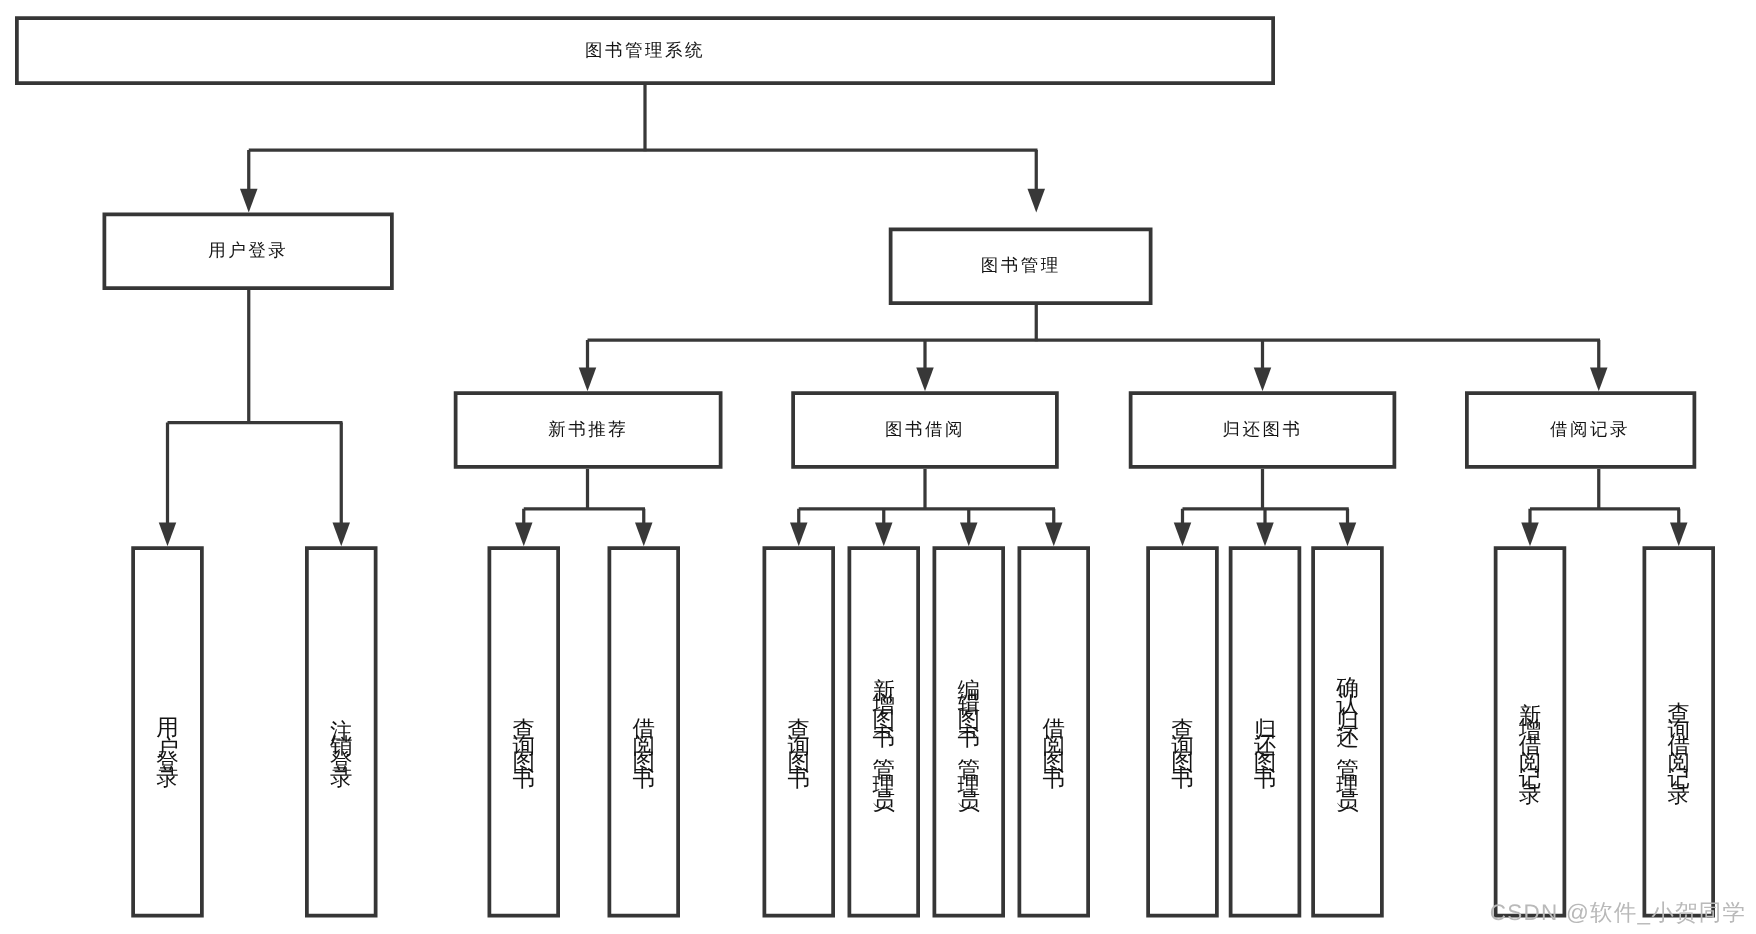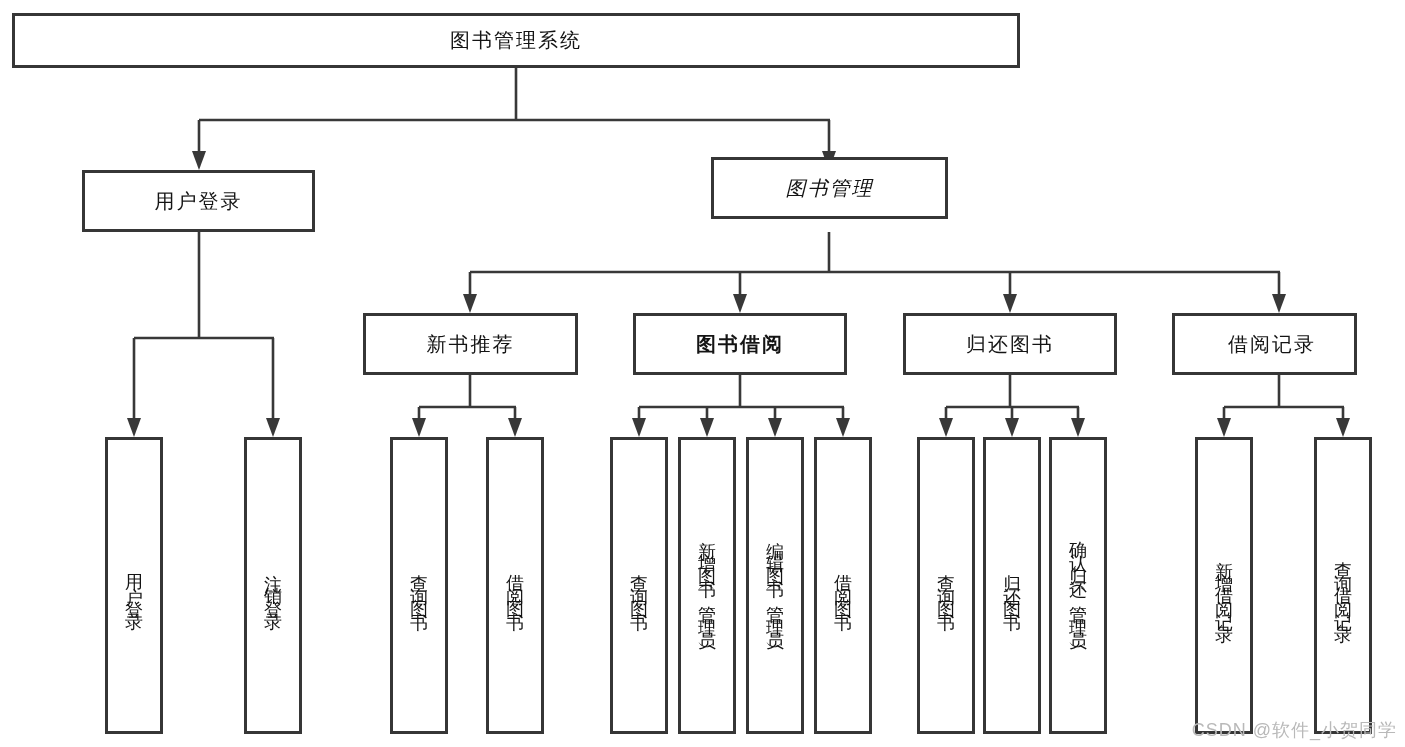--- a/index.html
+++ b/index.html
@@ -25,41 +25,41 @@
     position: absolute;
     box-sizing: border-box;
     border: 3px solid #363636;
     background: #ffffff;
     display: flex;
     align-items: center;
     justify-content: center;
     color: #141414;
   }
   .node.h {
-    font-size: 20px;
+    font-size: 14px;
     letter-spacing: 2px;
     white-space: nowrap;
     text-align: center;
   }
   .node.v {
     font-size: 18px;
     writing-mode: vertical-rl;
     text-orientation: mixed;
     letter-spacing: 13px;
     line-height: 1;
   }
   
   .n-root   { left: 12px;  top: 13px;  width: 1008px; height: 55px; }
   
   .n-login  { left: 82px;  top: 170px; width: 233px;  height: 62px; }
-  .n-mgmt   { left: 711px; top: 157px; width: 237px;  height: 62px; font-style: italic; }
+  .n-mgmt   { left: 711px; top: 182px; width: 211px;  height: 62px; }
   
   .n-l3     { top: 313px; height: 62px; }
   .n-newbook{ left: 363px;  width: 215px; font-family: Liberation Serif, serif; }
-  .n-borrow { left: 633px;  width: 214px; font-weight: bold; }
+  .n-borrow { left: 633px;  width: 214px; }
   .n-current{ left: 903px;  width: 214px; }
   .n-record { left: 1172px; width: 185px; padding-left: 15px; }
   
   .leaf { top: 437px; width: 58px; height: 297px; }
   .lf-a1 { left: 105px; }
   .lf-a2 { left: 244px; }
   .lf-b1 { left: 390px; }
   .lf-b2 { left: 486px; }
   .lf-c1 { left: 610px; }
   .lf-c2 { left: 678px; }

